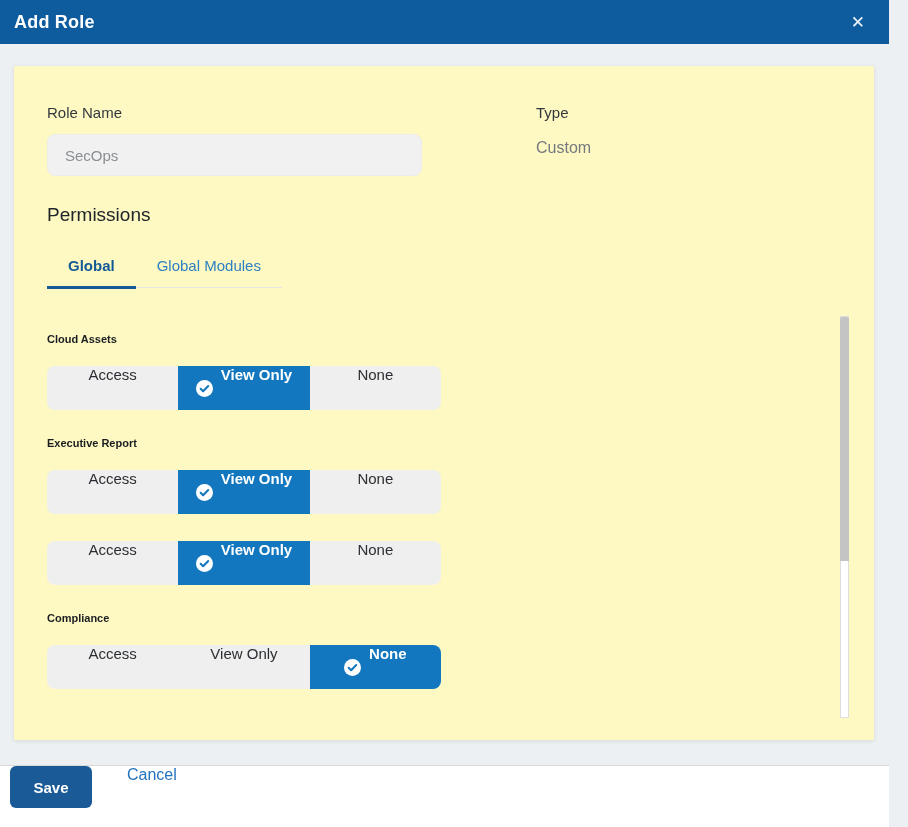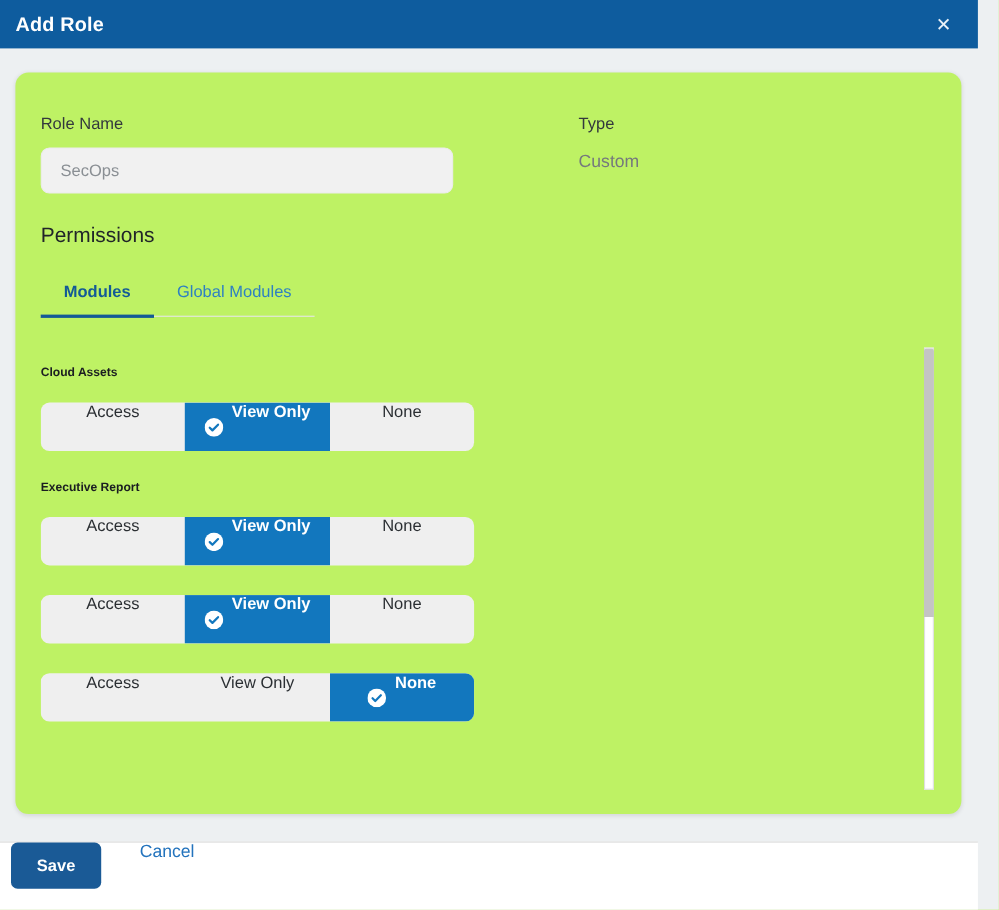--- a/index.html
+++ b/index.html
@@ -15,22 +15,22 @@
   }
   .modal-title { color:#ffffff; font-size:18px; font-weight:700; letter-spacing:.2px; }
   .close-btn {
     margin-left:auto; background:none; border:none; color:#eaf2f8;
     font-size:17px; line-height:1; cursor:pointer; font-family:inherit; padding:4px 6px;
   }
 
   
   .modal-body { flex:1 1 auto; padding:22px 15px 0 14px; overflow:hidden; }
   .card {
-    background:#bef264; border-radius:12px; height:674px; position:relative;
-    padding:38px 23px 0 23px; box-shadow:0 1px 4px rgba(0,0,0,.10);
+    background:#fef9c3; border-radius:0; height:674px; position:relative;
+    padding:38px 23px 0 33px; box-shadow:0 1px 4px rgba(0,0,0,.10);
   }
 
   .form-grid { display:flex; }
   .field-left { width:375px; }
   .field-right { margin-left:114px; }
   .field-label { display:block; font-size:15px; color:#33383d; }
   .role-name-input {
     margin-top:13px; width:375px; height:42px; background:#f1f1f1;
     border:1px solid #ececec; border-radius:8px; padding:0 17px;
     font-size:15px; color:#8a8f94; font-family:inherit; outline:none;
@@ -102,21 +102,21 @@
         </div>
         <div class="field-right">
           <label class="field-label">Type</label>
           <div class="type-value">Custom</div>
         </div>
       </div>
 
       <div class="permissions-heading">Permissions</div>
 
       <div class="tabs" id="tabs">
-          <div class="tab active">Modules</div>
+          <div class="tab active">Global</div>
           <div class="tab">Global Modules</div>
         </div>
 
       <div class="scroll-area" id="modules">
           <div class="module-row">
             <div class="module-name">Cloud Assets</div>
             <div class="segmented">
               <div class="segment">
                 <span>Access</span>
               </div>
@@ -167,20 +167,21 @@
                   </svg>
                 </span>
                 <span>View Only</span>
               </div>
               <div class="segment">
                 <span>None</span>
               </div>
             </div>
           </div>
           <div class="module-row">
+            <div class="module-name">Compliance</div>
             <div class="segmented">
               <div class="segment">
                 <span>Access</span>
               </div>
               <div class="segment">
                 <span>View Only</span>
               </div>
               <div class="segment selected">
                 <span class="seg-check">
                   <svg width="17" height="17" viewBox="0 0 16 16" aria-hidden="true">

